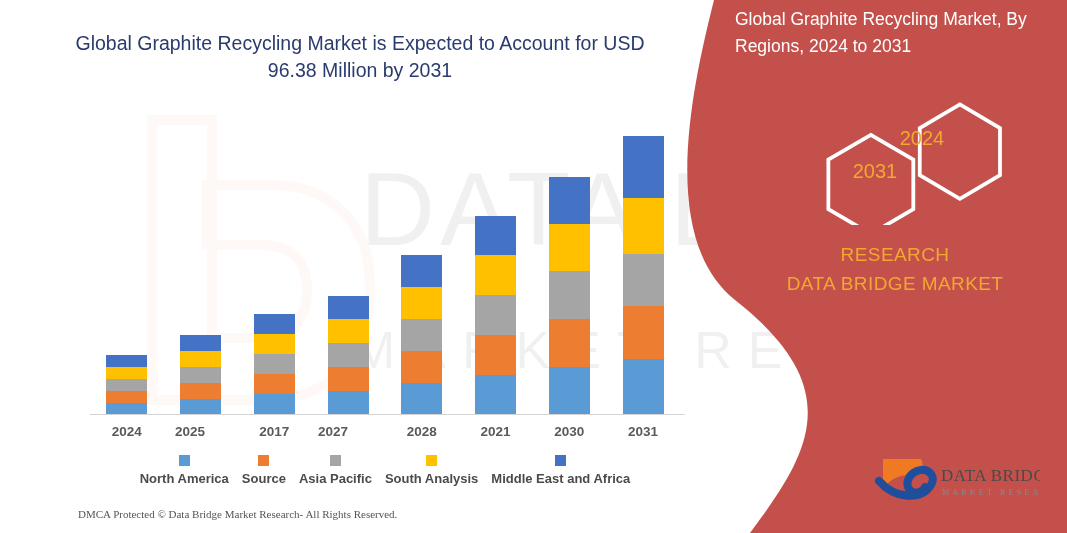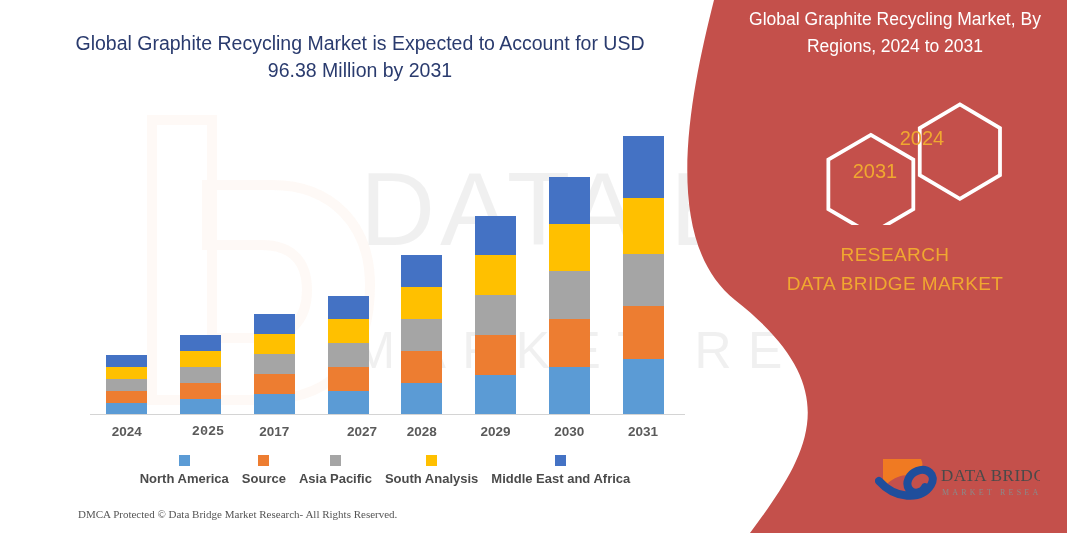--- a/index.html
+++ b/index.html
@@ -163,21 +163,21 @@
     width: 387px;
     height: 533px;
   }
   .red-panel svg { display: block; }
 
   .panel-title {
     position: absolute;
     left: 735px;
     top: 6px;
     width: 320px;
-    text-align: center;
+    text-align: left;
     color: #ffffff;
     font-size: 17.5px;
     line-height: 27px;
   }
   .hex-wrap {
     position: absolute;
     left: 680px;
     top: 95px;
     width: 387px;
     height: 130px;
@@ -270,25 +270,25 @@
         <div class="seg" title="North America 2031" style="height: 56px; background: rgb(91, 155, 213);"></div>
         <div class="seg" title="Europe 2031" style="height: 53px; background: rgb(237, 125, 49);"></div>
         <div class="seg" title="Asia Pacific 2031" style="height: 52px; background: rgb(165, 165, 165);"></div>
         <div class="seg" title="South America 2031" style="height: 56px; background: rgb(255, 192, 0);"></div>
         <div class="seg" title="Middle East and Africa 2031" style="height: 62px; background: rgb(68, 114, 196);"></div>
       </div>
     </div>
   <div class="baseline"></div>
   <div class="x-axis" id="xaxis">
       <div class="x-tick" style="left: 1.875px;">2024</div>
-      <div class="x-tick" style="left: 83px; font-family: Liberation Mono, monospace;">2025</div>
+      <div class="x-tick" style="left: 65px;">2025</div>
       <div class="x-tick" style="left: 149.375px;">2017</div>
-      <div class="x-tick" style="left: 237px;">2027</div>
+      <div class="x-tick" style="left: 208px;">2027</div>
       <div class="x-tick" style="left: 296.875px;">2028</div>
-      <div class="x-tick" style="left: 370.625px;">2029</div>
+      <div class="x-tick" style="left: 370.625px;">2021</div>
       <div class="x-tick" style="left: 444.375px;">2030</div>
       <div class="x-tick" style="left: 518.125px;">2031</div>
     </div>
 
   <div class="legend" id="legend">
       <div class="legend-item">
         <span class="legend-swatch" style="background: rgb(91, 155, 213);"></span>
         <span class="legend-label">North America</span>
       </div>
       <div class="legend-item">

